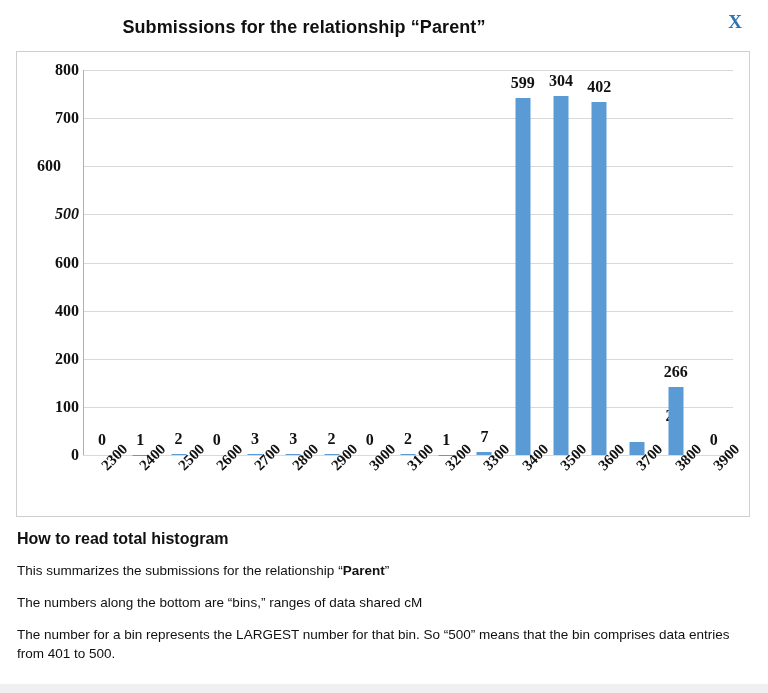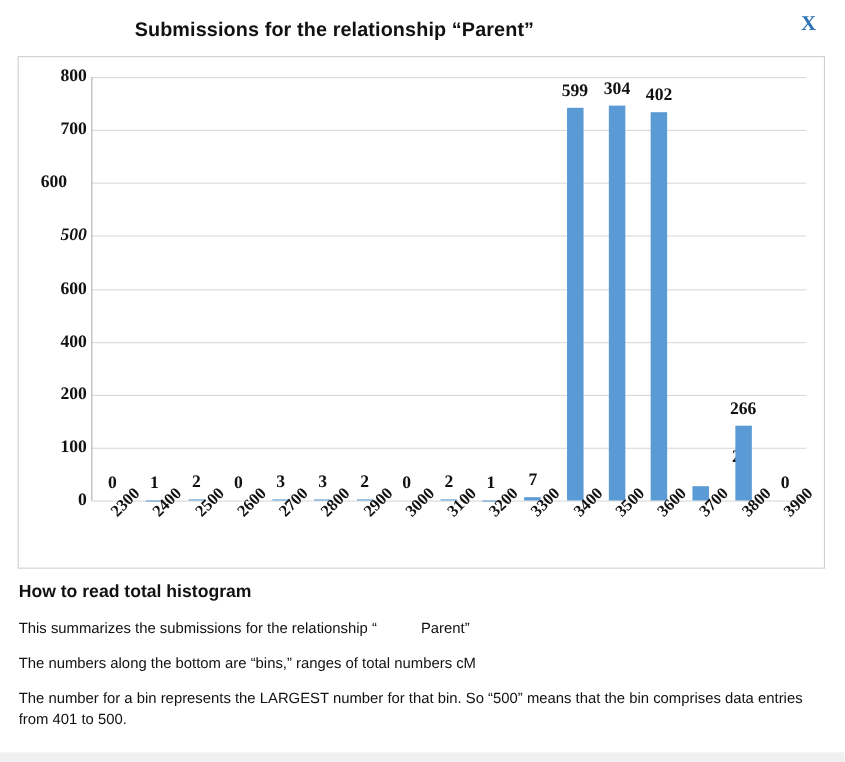--- a/index.html
+++ b/index.html
@@ -123,21 +123,21 @@
     font-size: 16px;
     font-weight: bold;
     color: #111;
   }
   #notes p {
     margin: 0 0 14px 0;
     font-size: 13.5px;
     color: #111;
     line-height: 1.35;
   }
-  .b { font-weight: normal; margin-left: 40px; }
+  .b { font-weight: bold; }
   #bottom-rule {
     position: absolute;
     left: 0;
     top: 684px;
     width: 768px;
     height: 9px;
     background: #f0f0f0;
   }
 </style>
 </head>
@@ -254,18 +254,18 @@
           <div class="bar" style="height: 0px; background: rgb(91, 155, 213);"></div>
           <div class="bar-label" style="bottom: 6px;">0</div>
         </div>
         <div class="xtick" style="left: 626.882px;">3900</div>
       </div>
   </div>
 
   <div id="notes">
     <h2>How to read total histogram</h2>
     <p><span>This summarizes the submissions for the relationship “</span><span class="b">Parent</span><span>”</span></p>
-    <p>The numbers along the bottom are “bins,” ranges of total numbers cM</p>
+    <p>The numbers along the bottom are “bins,” ranges of data shared cM</p>
     <p>The number for a bin represents the LARGEST number for that bin. So “500” means that the bin comprises data entries from 401 to 500.</p>
   </div>
 
   <div id="bottom-rule"></div>
 </div>
 
 </body></html>

